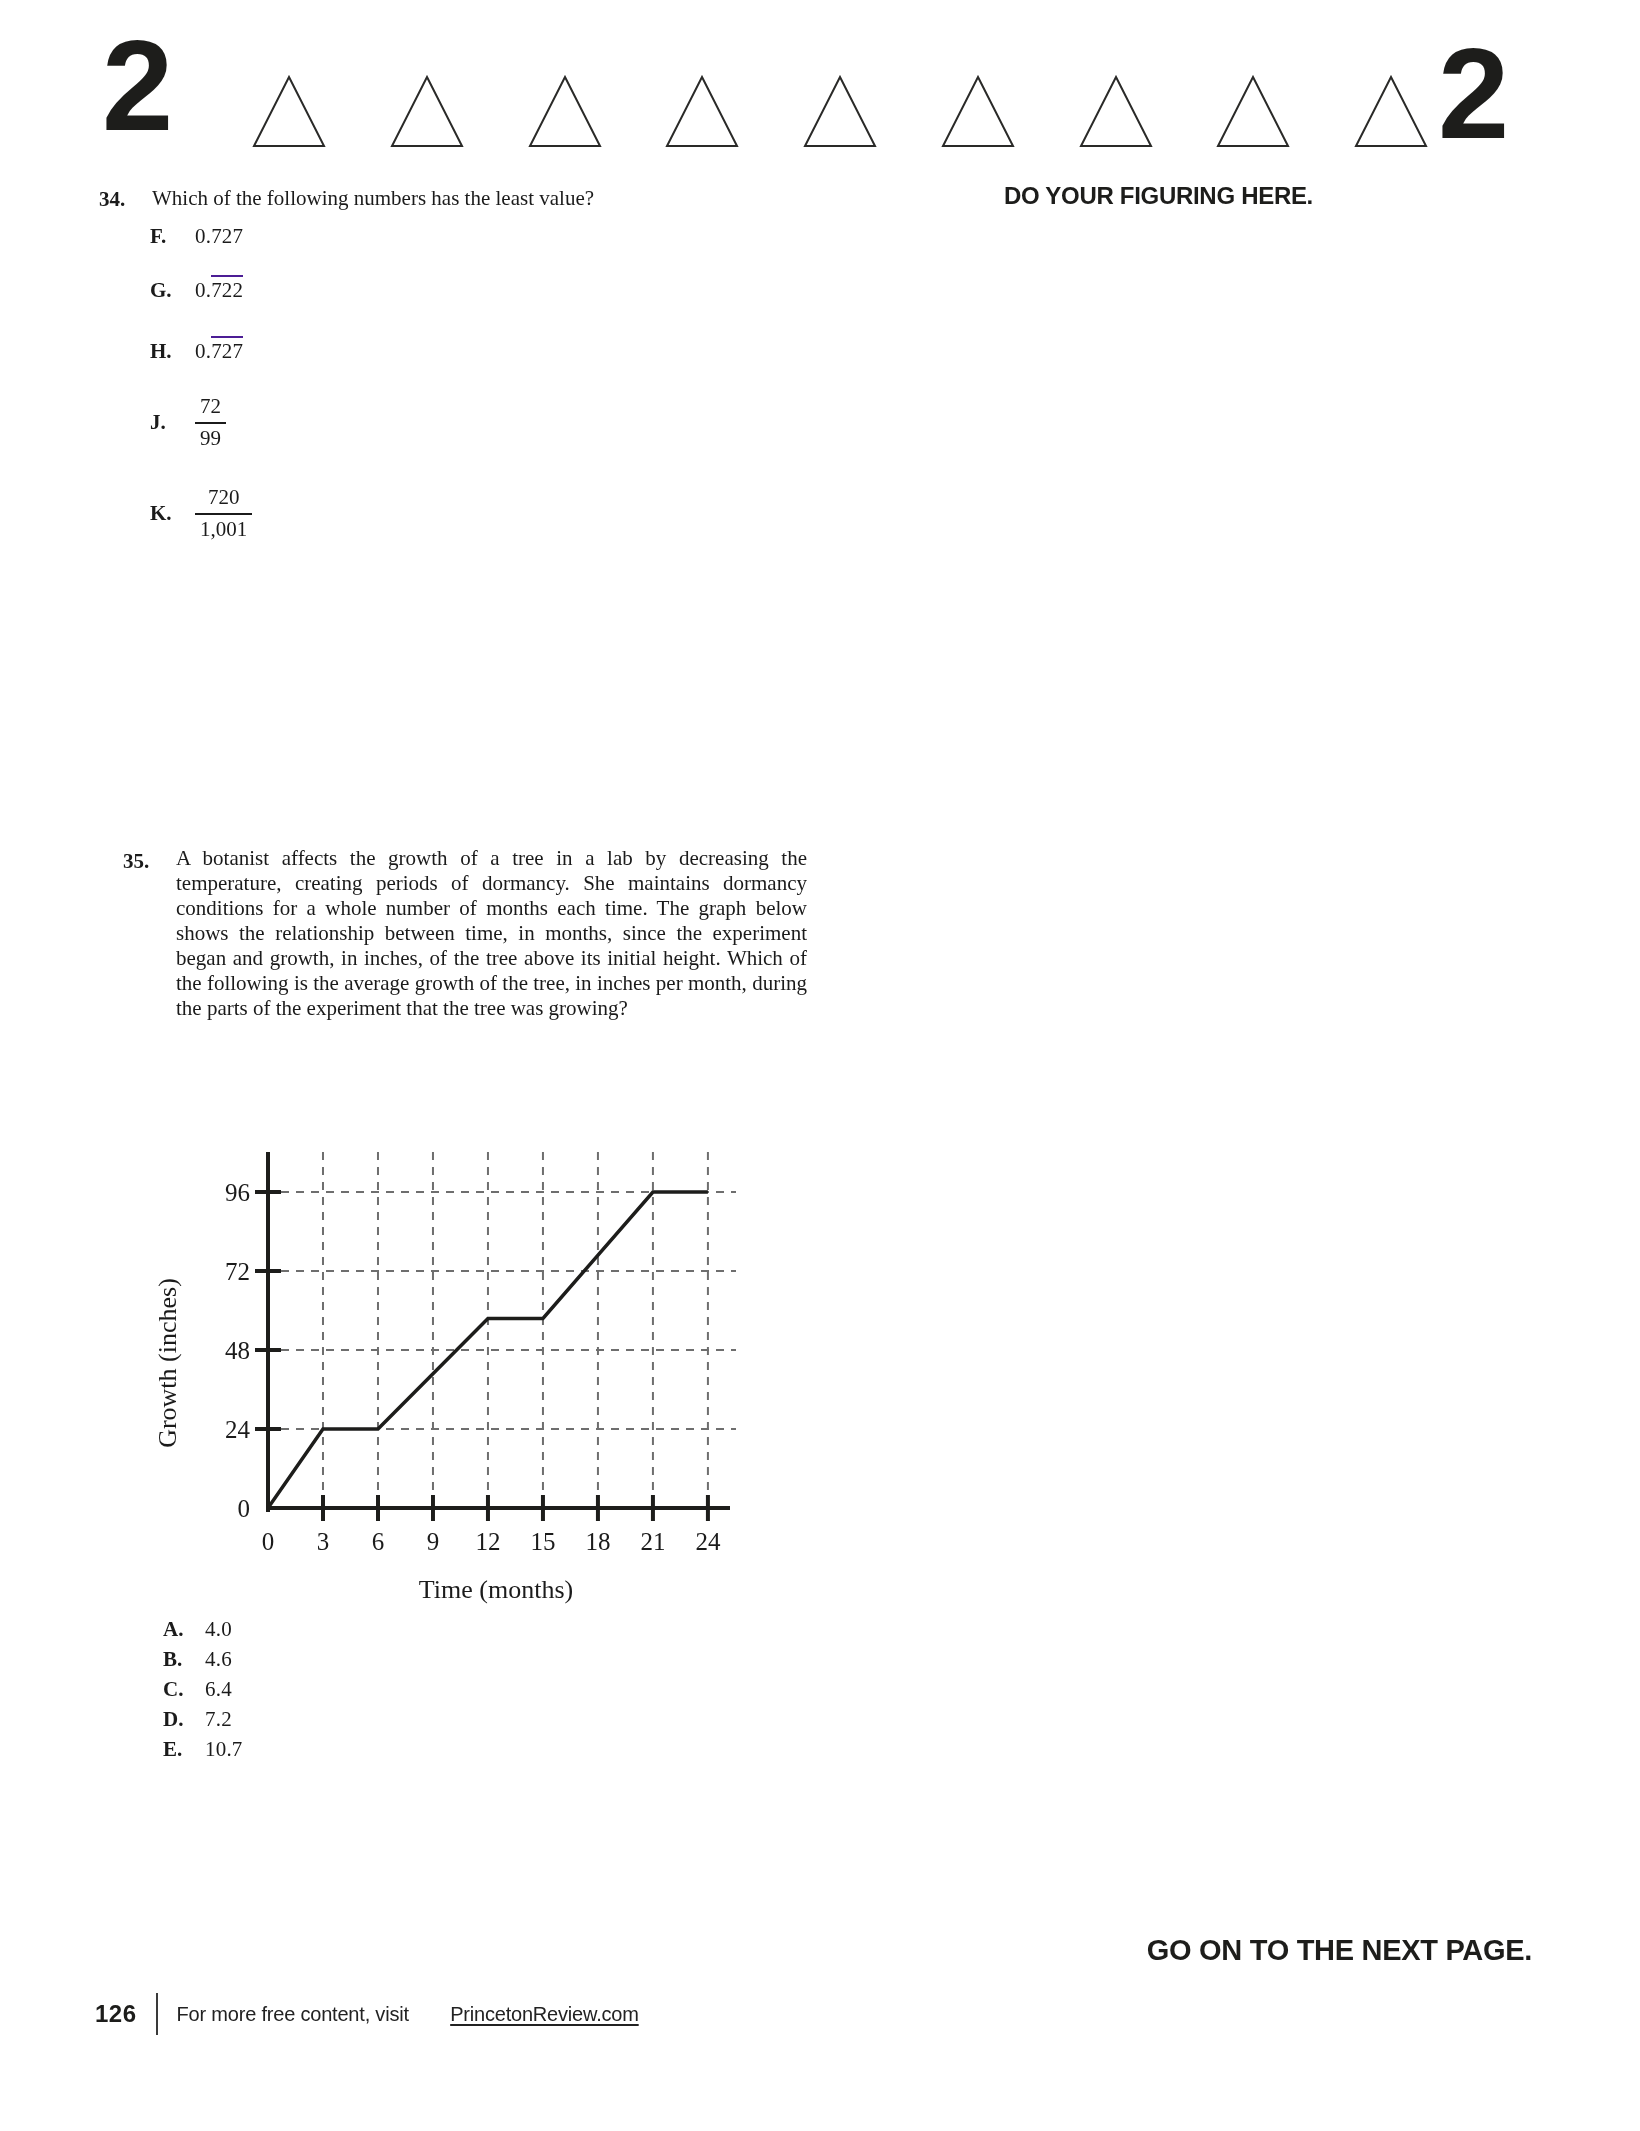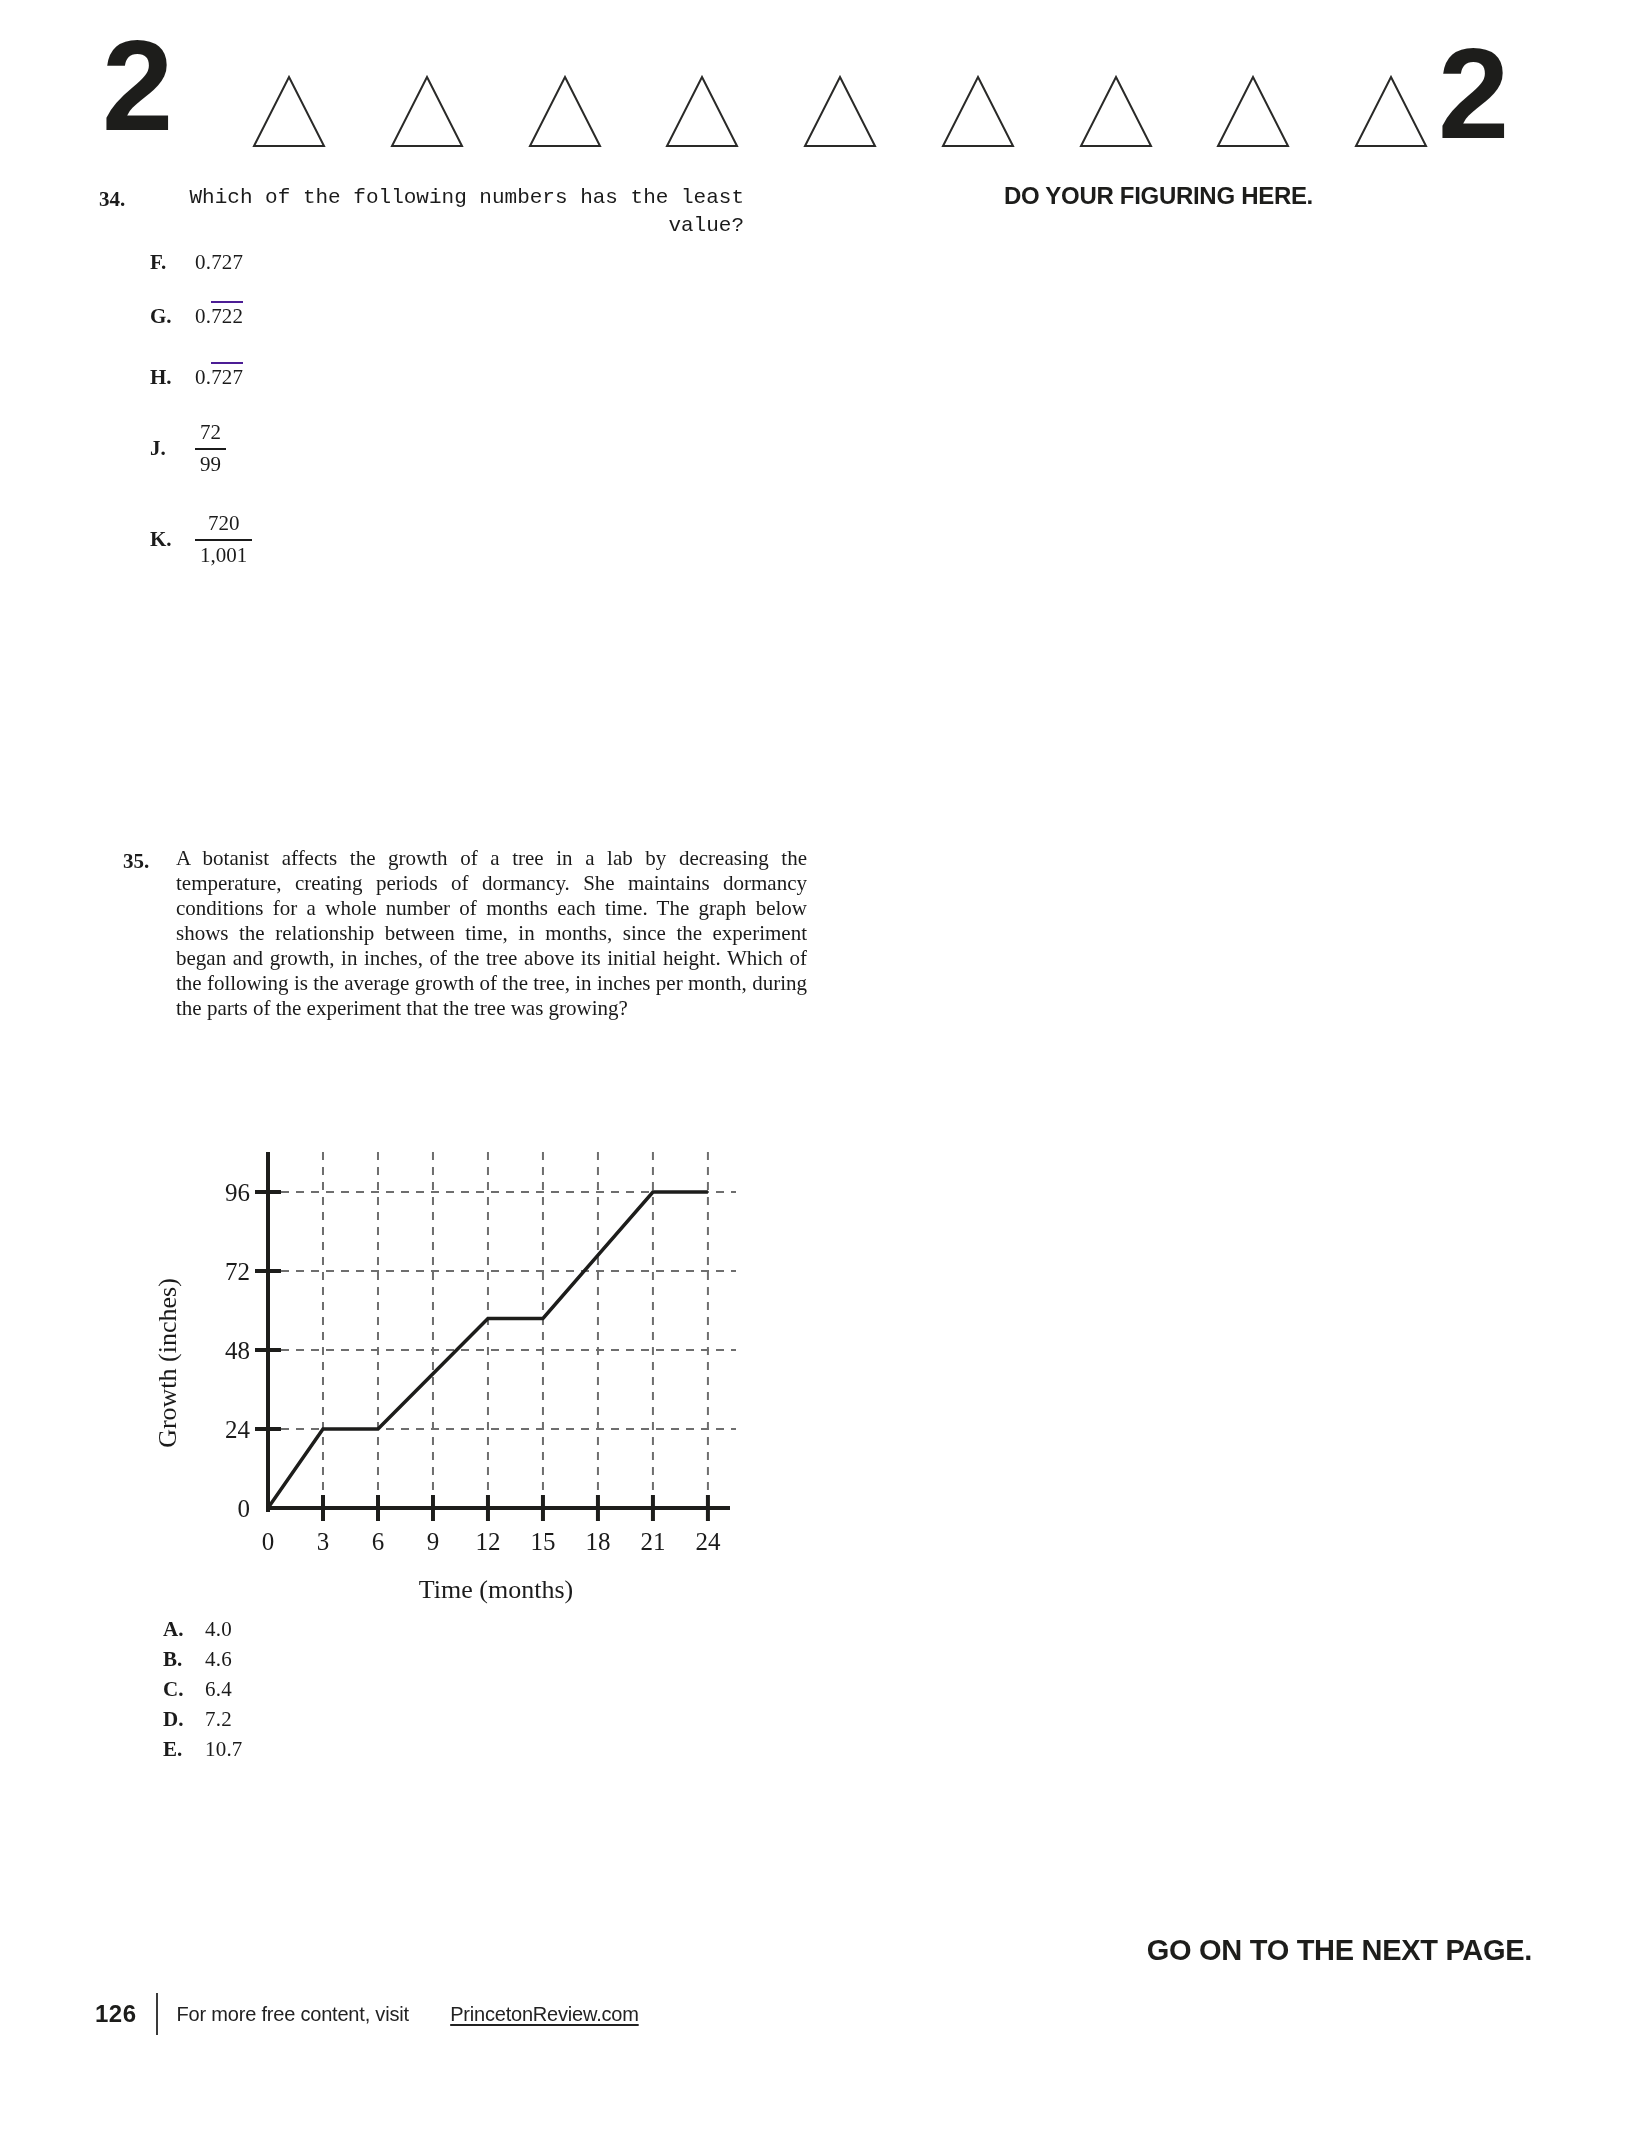--- a/index.html
+++ b/index.html
@@ -21,21 +21,21 @@
   .sansbold{font-family:"Liberation Sans",sans-serif;font-weight:700;color:#1d1d1b;}
   .figuring{position:absolute;left:1004px;top:182px;font-size:24px;letter-spacing:-0.3px;}
   .goon{position:absolute;right:108px;top:1934px;font-size:29px;letter-spacing:-0.3px;}
   
   .qblock{position:absolute;}
   #q34{left:99px;top:184px;width:645px;}
   #q35{left:112px;top:846px;width:684px;margin-left:11px;}
   .q-row{display:flex;}
   .q-num{font-weight:700;font-size:21px;line-height:30px;width:53px;flex:none;}
   .q-text{font-size:21px;line-height:25px;text-align:justify;}
-  #q34 .q-text{line-height:28px;text-align:right;font-family:Liberation Mono, monospace;}
+  #q34 .q-text{line-height:28px;text-align:left;}
   .option{display:flex;align-items:baseline;padding-left:51px;font-size:21px;}
   .option.centered{align-items:center;}
   .opt-letter{font-weight:700;width:45px;flex:none;}
   .opt-value{letter-spacing:0.2px;}
   .overline-digits{display:inline-block;border-top:2px solid #4c1d95;padding-top:2px;line-height:1.05;}
   .fraction{display:inline-flex;flex-direction:column;align-items:center;line-height:1.12;}
   .frac-num{padding:0 5px 3px;}
   .frac-den{border-top:2px solid #1b1b1b;padding:3px 5px 0;}
   #opt-f{margin-top:10px;}
   #opt-g{margin-top:26px;}

